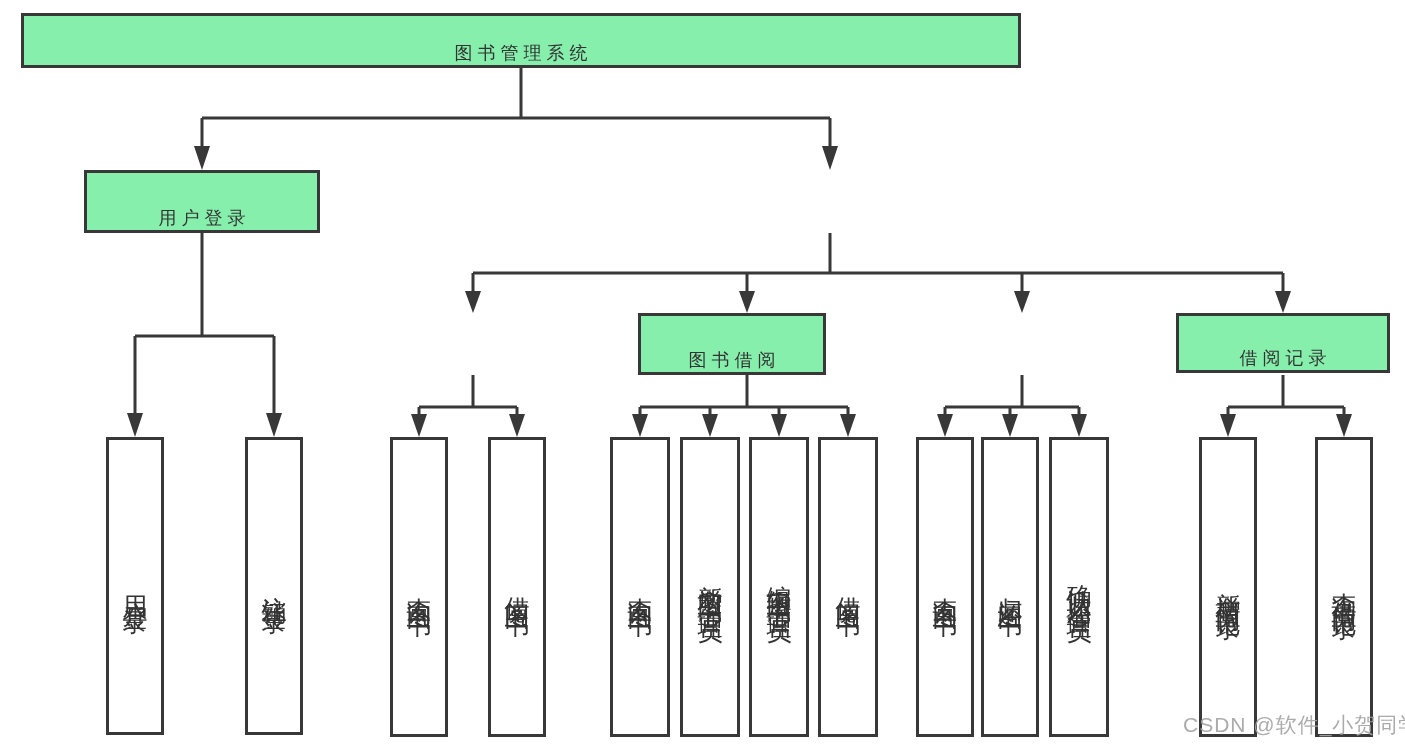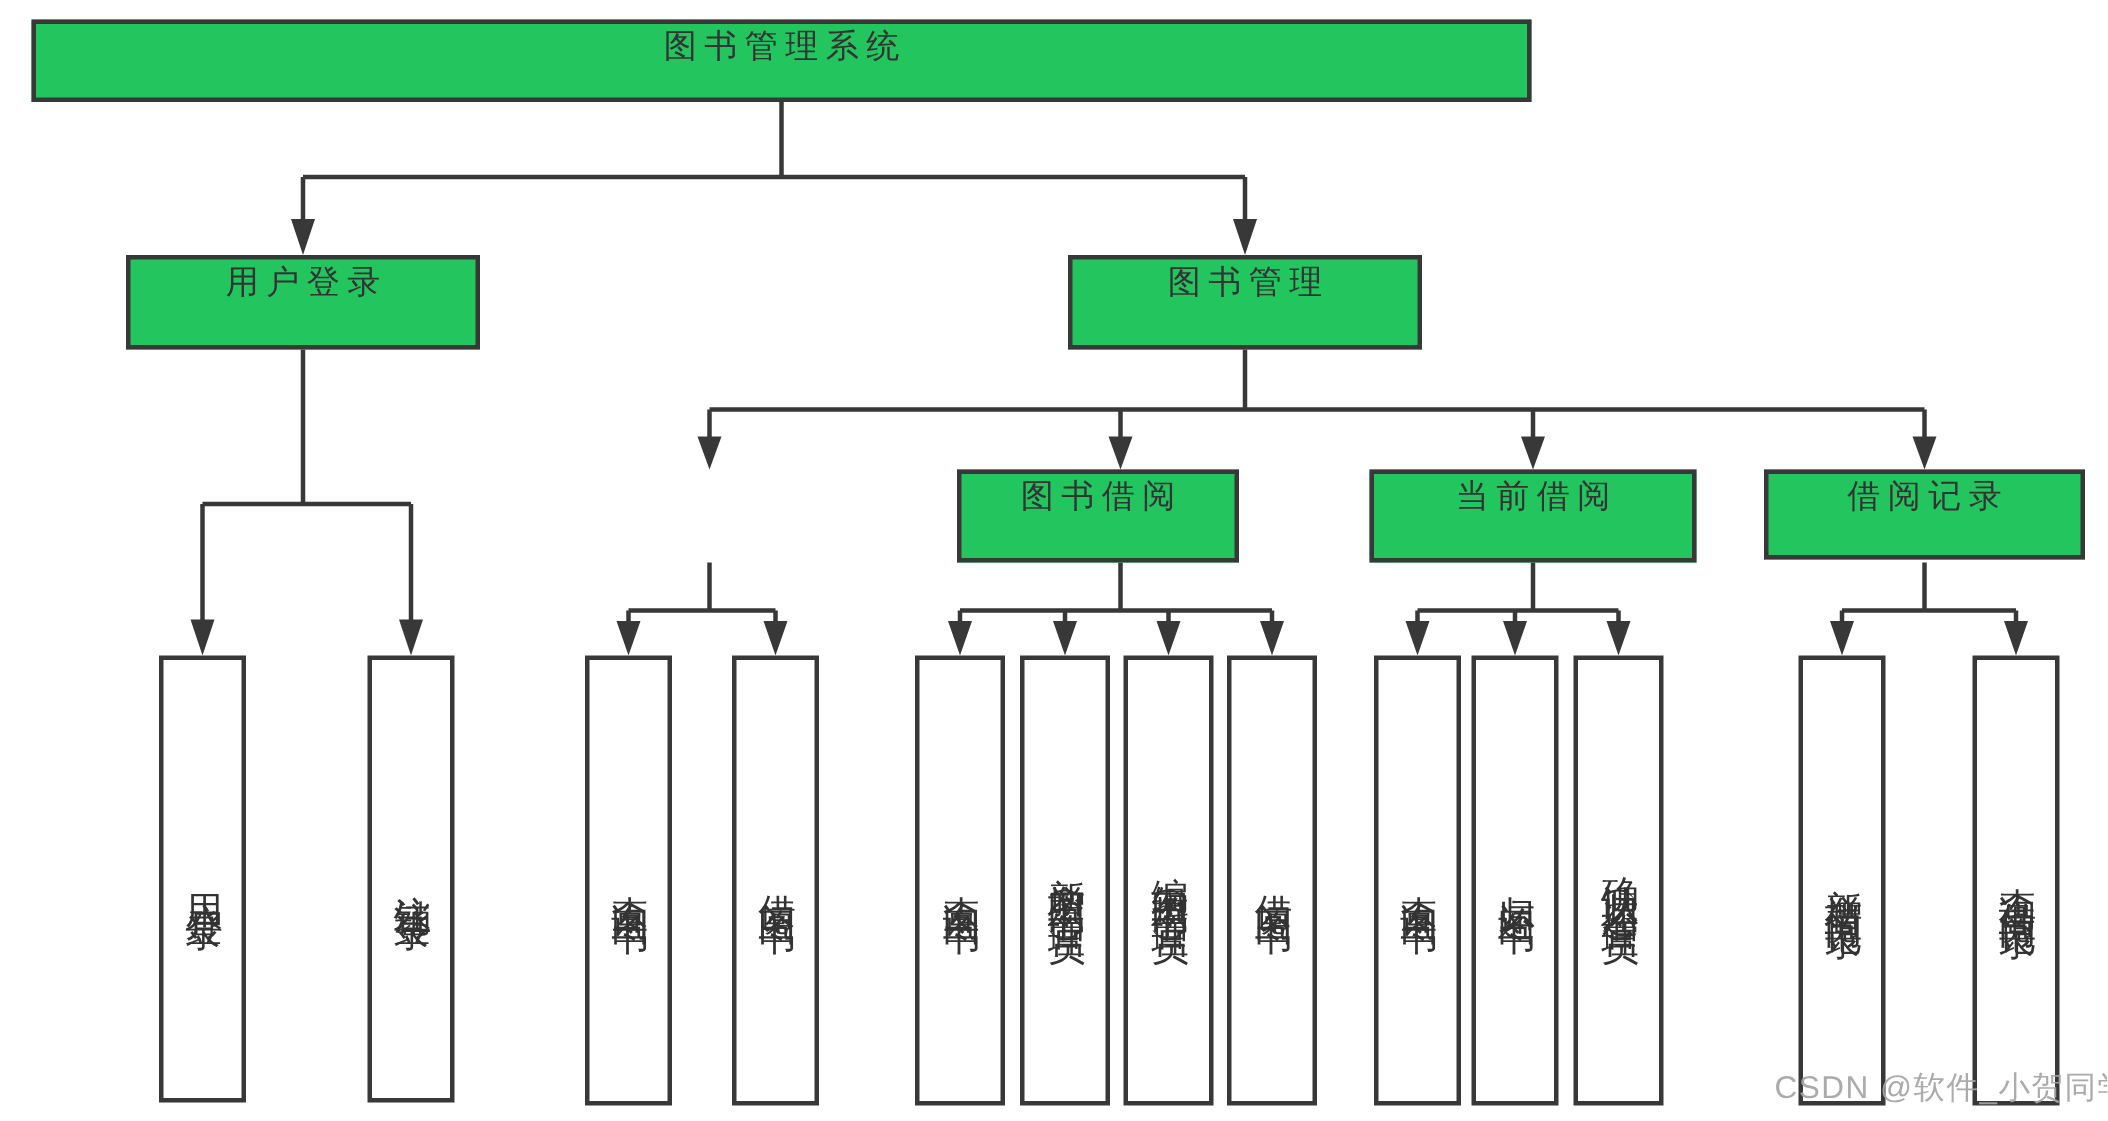--- a/index.html
+++ b/index.html
@@ -2,23 +2,23 @@
 <html><head>
 <meta charset="utf-8">
 <style>
   html,body{margin:0;padding:0;background:#ffffff;}
   .stage{
     position:relative;width:1405px;height:747px;background:#ffffff;
     font-family:"Liberation Sans","DejaVu Sans",sans-serif;color:#333333;overflow:hidden;
   }
   .wires{position:absolute;left:0;top:0;}
   .hbox{
-    position:absolute;box-sizing:border-box;border:3px solid #383838;background:#22c55e;
-    display:flex;align-items:flex-start;justify-content:center;
-    font-size:22px;letter-spacing:5px;color:#333333;white-space:nowrap;
+    position:absolute;box-sizing:border-box;border:3px solid #383838;background:#86efac;
+    display:flex;align-items:flex-end;justify-content:center;
+    font-size:18px;letter-spacing:5px;color:#333333;white-space:nowrap;
   }
   .hbox .hlabel{padding-left:5px;}
   .vbox{
     position:absolute;box-sizing:border-box;border:3px solid #383838;background:#ffffff;
     display:flex;align-items:center;justify-content:center;
     font-size:25px;color:#333333;
   }
   .vlabel{
     writing-mode:vertical-rl;text-orientation:mixed;
     letter-spacing:5px;line-height:1;white-space:nowrap;
@@ -66,29 +66,23 @@
     </g>
   </svg>
 
   <div class="hbox" style="left:21px;top:13px;width:1000px;height:55px;">
     <span class="hlabel">图书管理系统</span>
   </div>
 
   <div class="hbox" style="left:84px;top:170px;width:236px;height:63px;">
     <span class="hlabel">用户登录</span>
   </div>
-  <div class="hbox" style="left:712px;top:170px;width:236px;height:63px;">
-    <span class="hlabel">图书管理</span>
-  </div>
 
   <div class="hbox" style="left:638px;top:313px;width:188px;height:62px;">
     <span class="hlabel">图书借阅</span>
-  </div>
-  <div class="hbox" style="left:913px;top:313px;width:218px;height:62px;">
-    <span class="hlabel">当前借阅</span>
   </div>
   <div class="hbox" style="left:1176px;top:313px;width:214px;height:60px;">
     <span class="hlabel">借阅记录</span>
   </div>
 
   <div class="vbox" style="left:106px;top:437px;width:58px;height:298px;">
     <span class="vlabel">用户登录</span>
   </div>
   <div class="vbox" style="left:245px;top:437px;width:58px;height:298px;">
     <span class="vlabel">注销登录</span>

